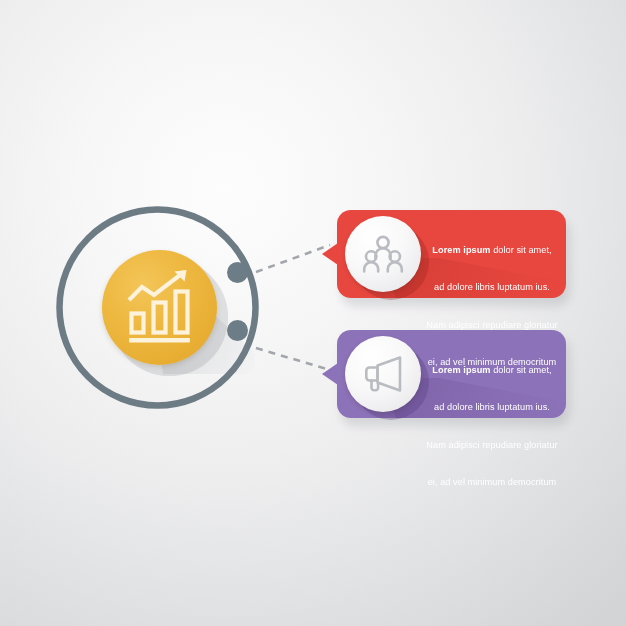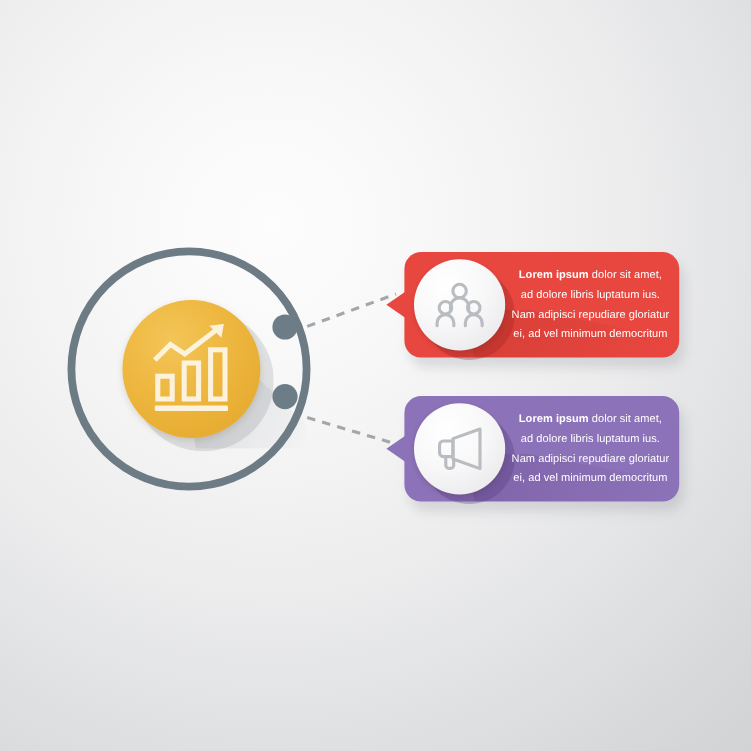--- a/index.html
+++ b/index.html
@@ -190,20 +190,21 @@
     text-align: center;
     z-index: 4;
     letter-spacing: 0.05px;
   }
   .card-text .lead {
     font-weight: bold;
   }
   .card-line {
     display: block;
     white-space: nowrap;
+    margin-top: 21px;
   }
 </style>
 </head>
 <body>
 
 <div id="infographic">
 
   <svg class="connector" viewBox="0 0 626 626">
     <line x1="256" y1="272" x2="330" y2="245" stroke="#a3a7ac" stroke-width="2.6" stroke-dasharray="7 6" stroke-linecap="butt"></line>
     <line x1="256" y1="348" x2="330" y2="370" stroke="#a3a7ac" stroke-width="2.6" stroke-dasharray="7 6" stroke-linecap="butt"></line>

